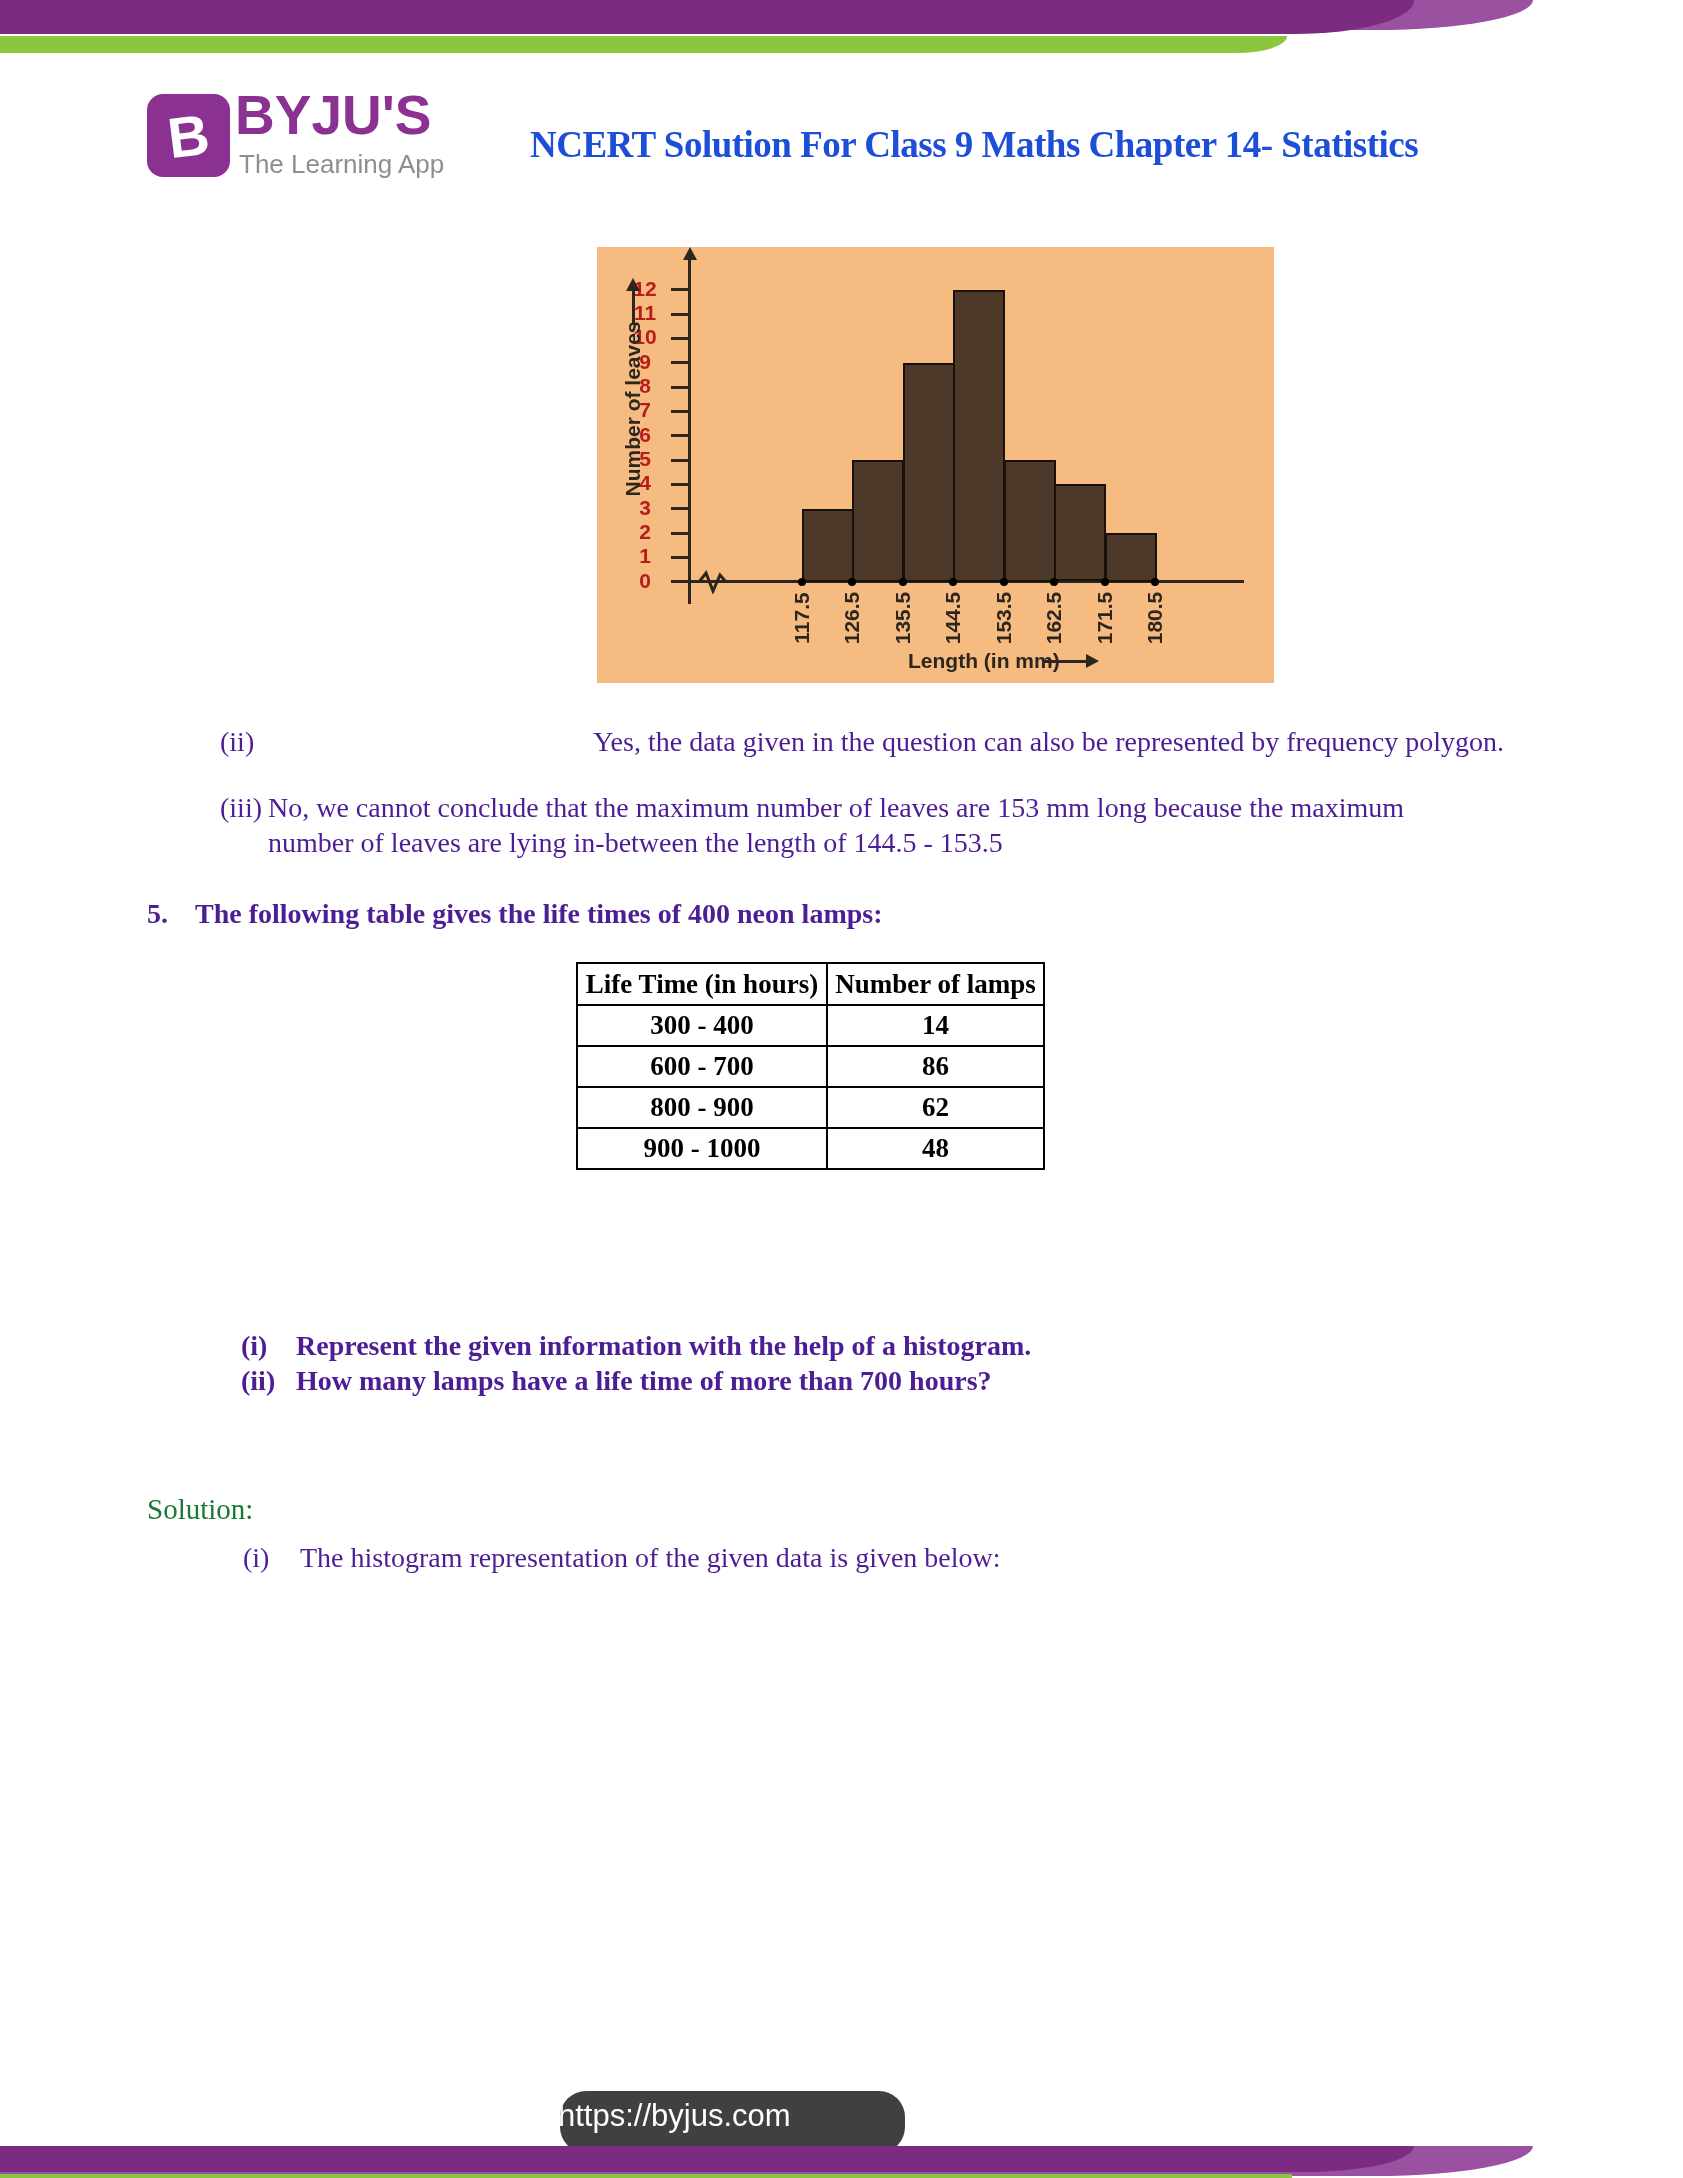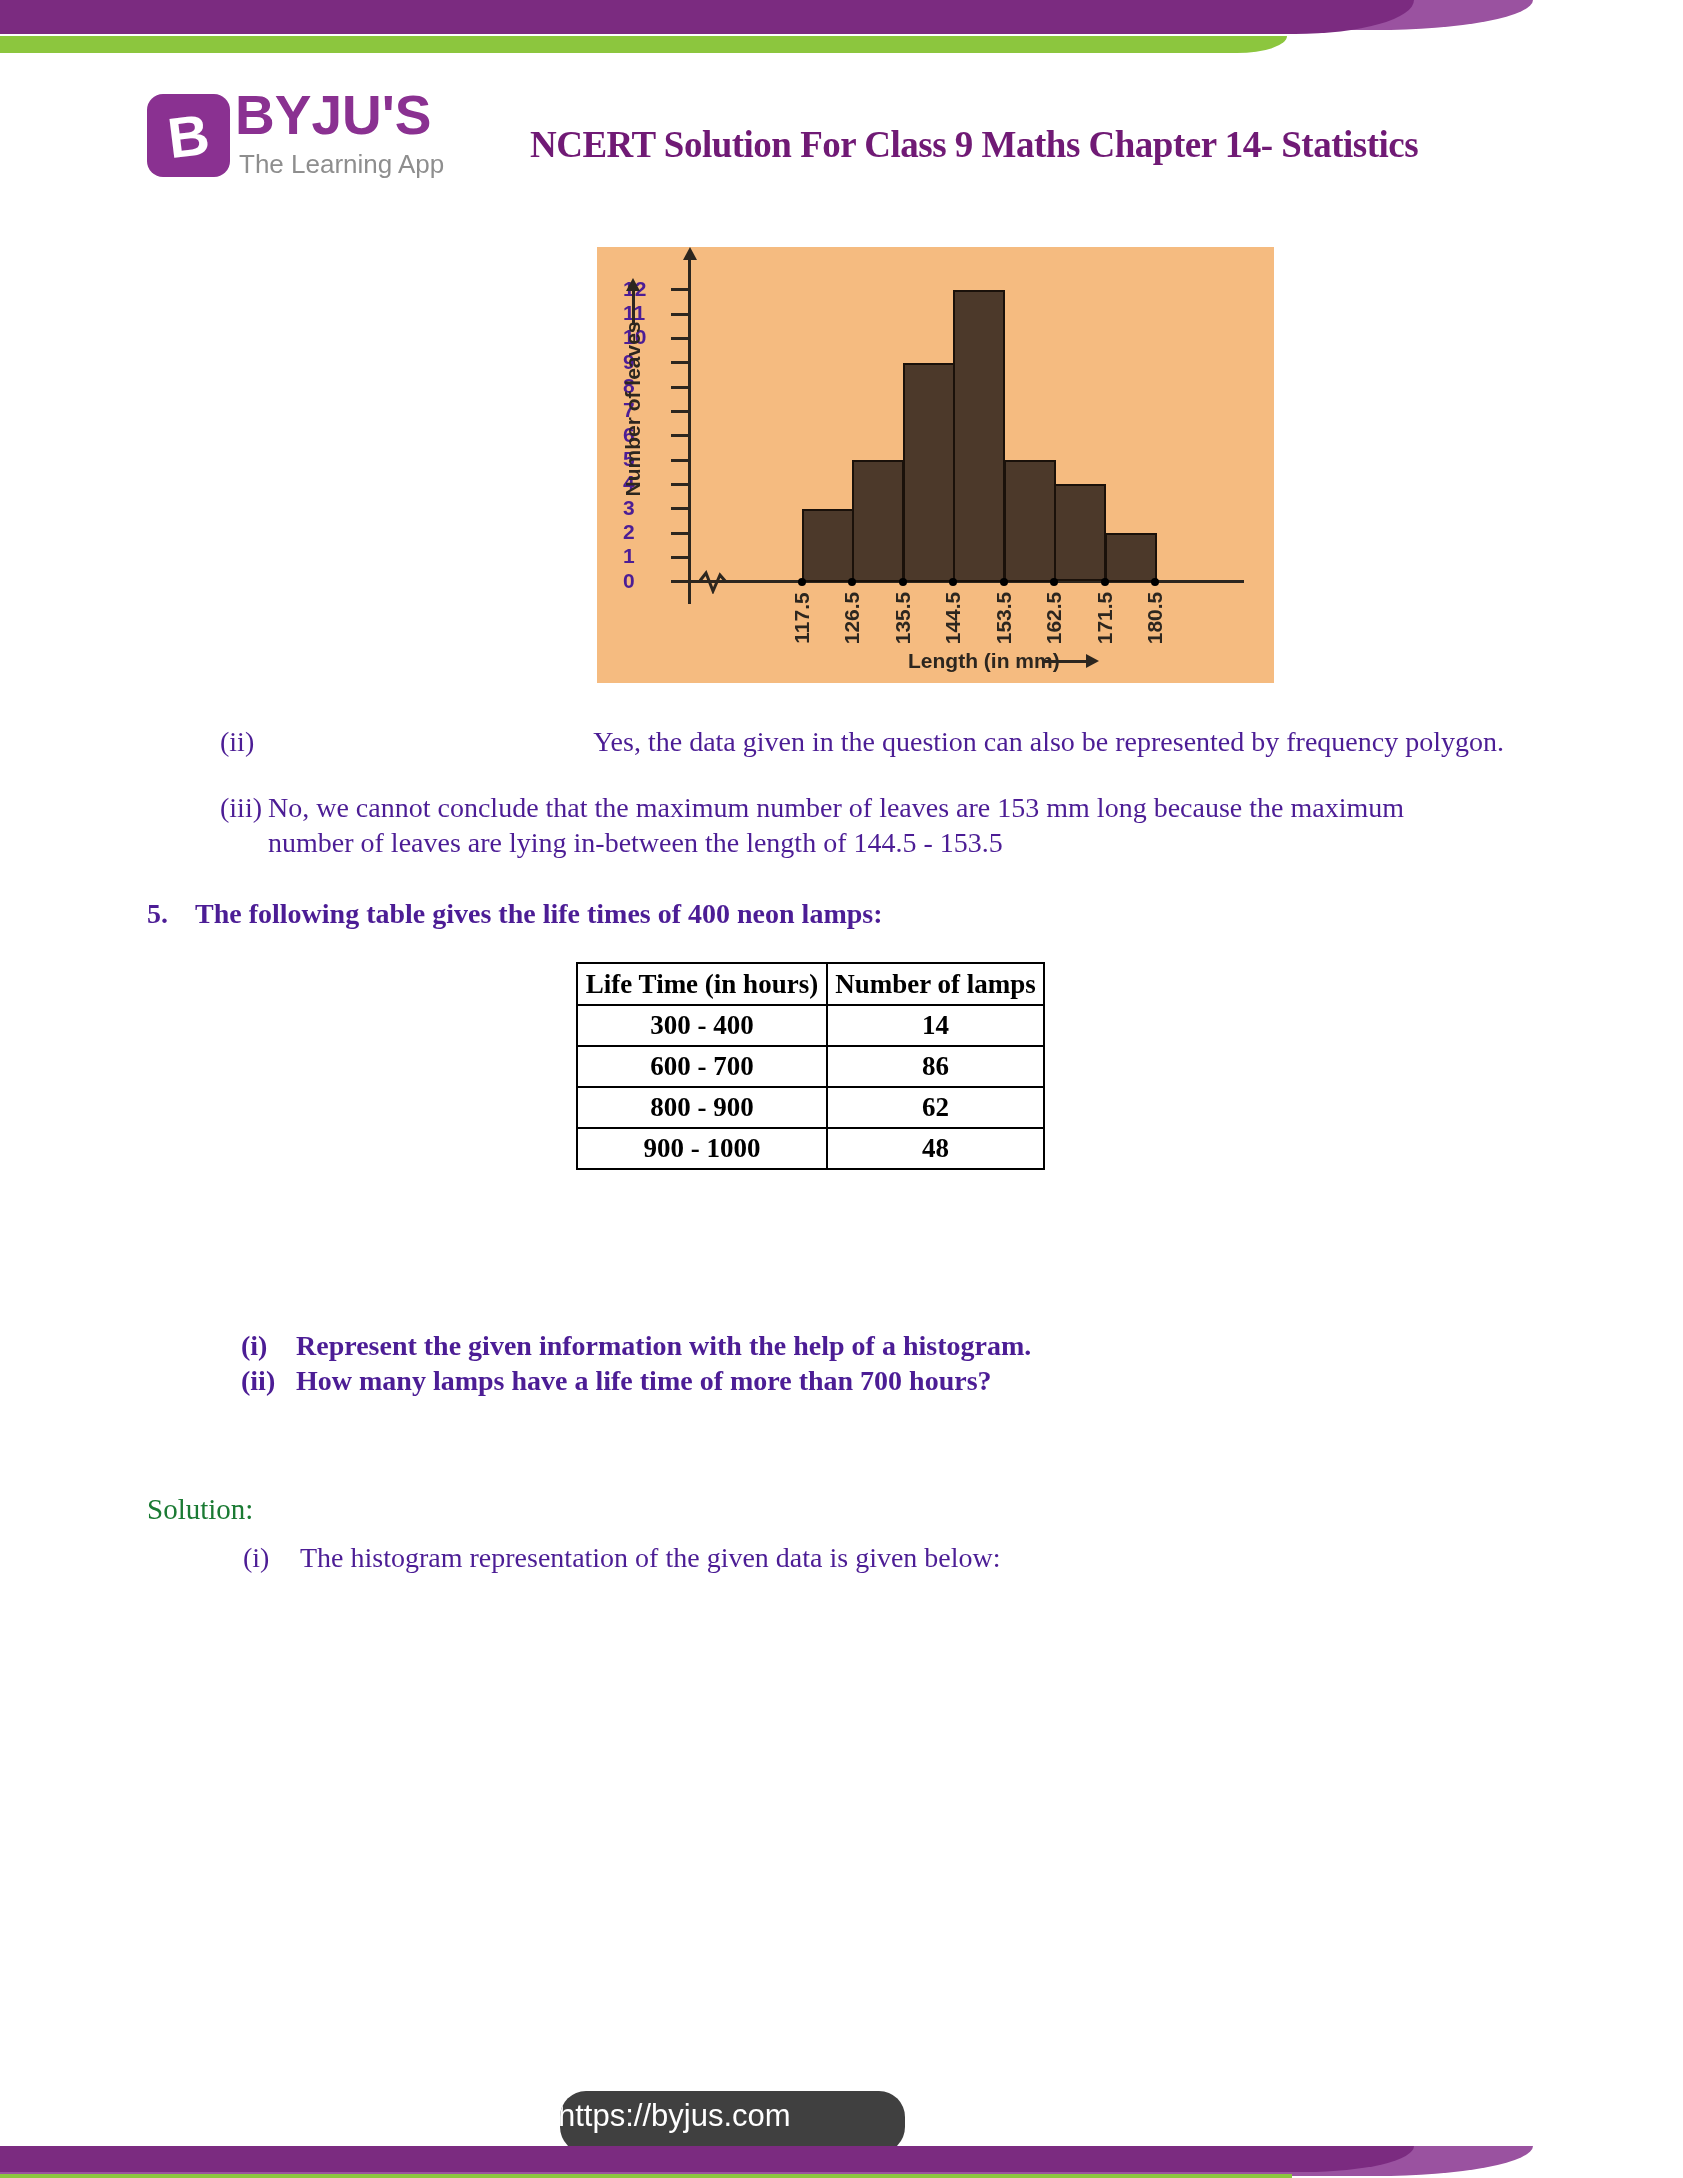--- a/index.html
+++ b/index.html
@@ -24,35 +24,35 @@
   
   .logo-box { position:absolute; left:147px; top:94px; width:83px; height:83px;
     background:#8a3191; border-radius:16px; display:flex; align-items:center; justify-content:center; }
   .logo-b { color:#ffffff; font-size:57px; font-weight:bold; transform:rotate(-7deg); }
   .brand { position:absolute; left:235px; top:83px; color:#8a3191; font-weight:bold;
     font-size:55px; letter-spacing:0px; }
   .tagline { position:absolute; left:239px; top:149px; color:#8e8e8e; font-size:26px; }
 
   .page-title { position:absolute; left:530px; top:123px; width:1010px;
     font-family:"Liberation Serif", serif; font-weight:bold; font-size:37px;
-    color:#701a75; letter-spacing:-0.5px; }
+    color:#1d4ed8; letter-spacing:-0.5px; }
 
   
   .chart { position:absolute; left:597px; top:247px; width:677px; height:436px;
     background:#f5bb80; }
   .axis-line { position:absolute; background:#2c261f; }
   .tri-up { position:absolute; width:0; height:0;
     border-left:7px solid transparent; border-right:7px solid transparent;
     border-bottom:13px solid #2c261f; }
   .tri-right { position:absolute; width:0; height:0;
     border-top:7px solid transparent; border-bottom:7px solid transparent;
     border-left:13px solid #2c261f; }
   .ytick { position:absolute; left:74px; width:17px; height:2.5px; background:#2c261f; }
-  .ytick-label { position:absolute; left:26px; width:44px; text-align:left;
-    font-size:21px; font-weight:bold; color:#4c1d95; }
+  .ytick-label { position:absolute; left:26px; width:44px; text-align:center;
+    font-size:21px; font-weight:bold; color:#b91c1c; }
   .bar { position:absolute; background:#4c392a; border:2.5px solid #1a110a; }
   .dot { position:absolute; width:8px; height:8px; border-radius:50%; background:#000; }
   .xtick-label { position:absolute; white-space:nowrap; font-size:21px; font-weight:bold;
     color:#2c261f; transform:translate(-50%,-50%) rotate(-90deg); }
   .ylabel { position:absolute; white-space:nowrap; font-size:21px; font-weight:bold;
     color:#2c261f; transform:translate(-50%,-50%) rotate(-90deg); }
   .xlabel-title { position:absolute; font-size:21px; font-weight:bold; color:#2c261f; }
 
   
   .para { position:absolute; display:flex; font-family:"Liberation Serif", serif;

